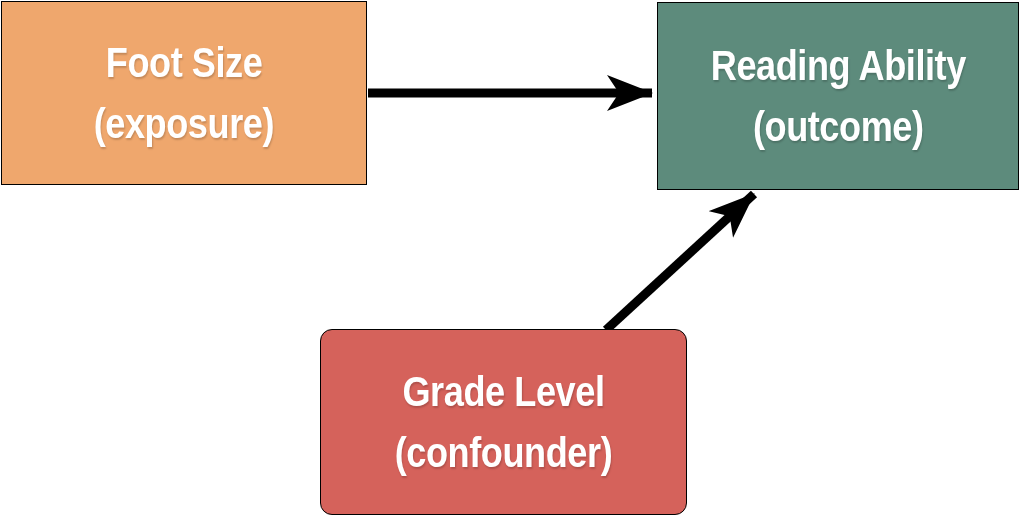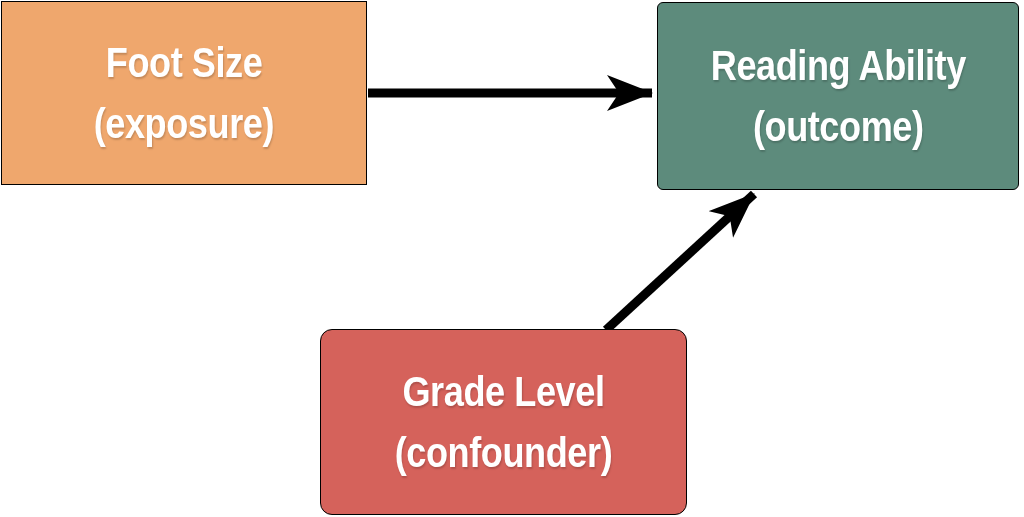--- a/index.html
+++ b/index.html
@@ -61,21 +61,21 @@
     </defs>
     <line x1="368" y1="93" x2="652" y2="93" stroke="#000000" stroke-width="9" marker-end="url(#stealth-arrowhead)"></line>
     <line x1="606" y1="330" x2="754" y2="194" stroke="#000000" stroke-width="9" marker-end="url(#stealth-arrowhead)"></line>
   </svg>
 
   <div class="node node-exposure" style="background: rgb(239, 167, 109);">
     <div class="line">Foot Size</div>
     <div class="line">(exposure)</div>
   </div>
 
-  <div class="node node-outcome" style="background: rgb(93, 139, 124); border-radius: 6px;">
+  <div class="node node-outcome" style="background: rgb(93, 139, 124);">
     <div class="line">Reading Ability</div>
     <div class="line">(outcome)</div>
   </div>
 
   <div class="node node-confounder" style="background: rgb(213, 98, 91);">
     <div class="line">Grade Level</div>
     <div class="line">(confounder)</div>
   </div>
 
 </div>

